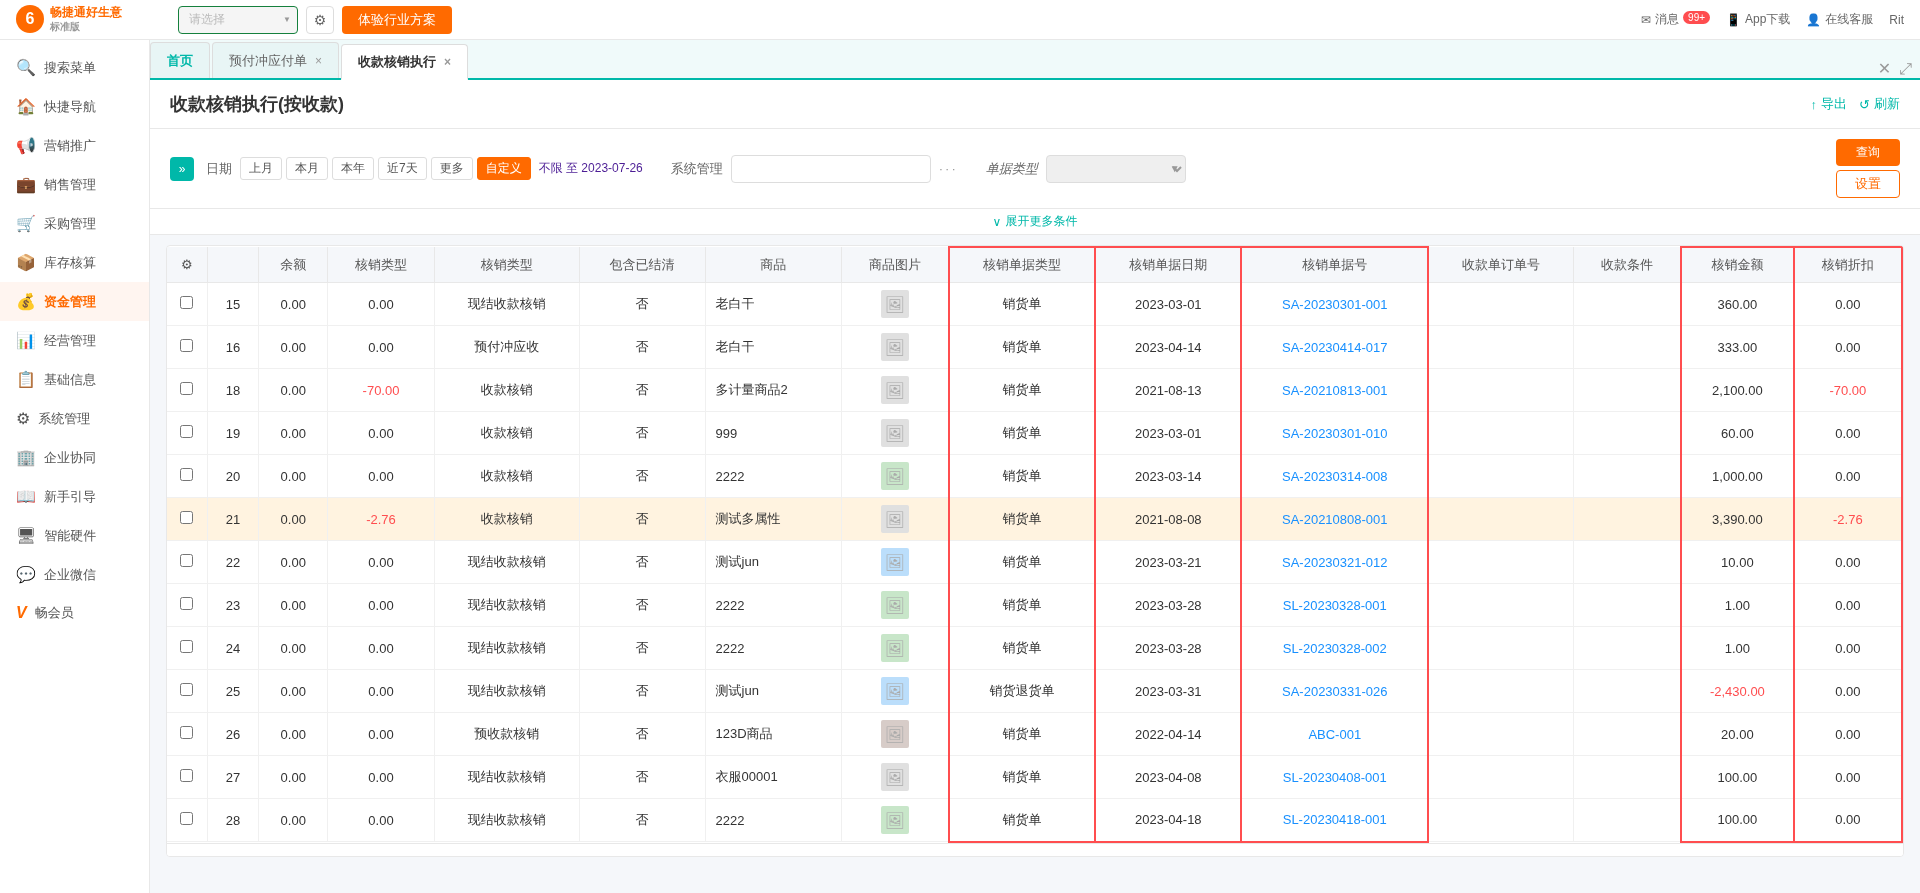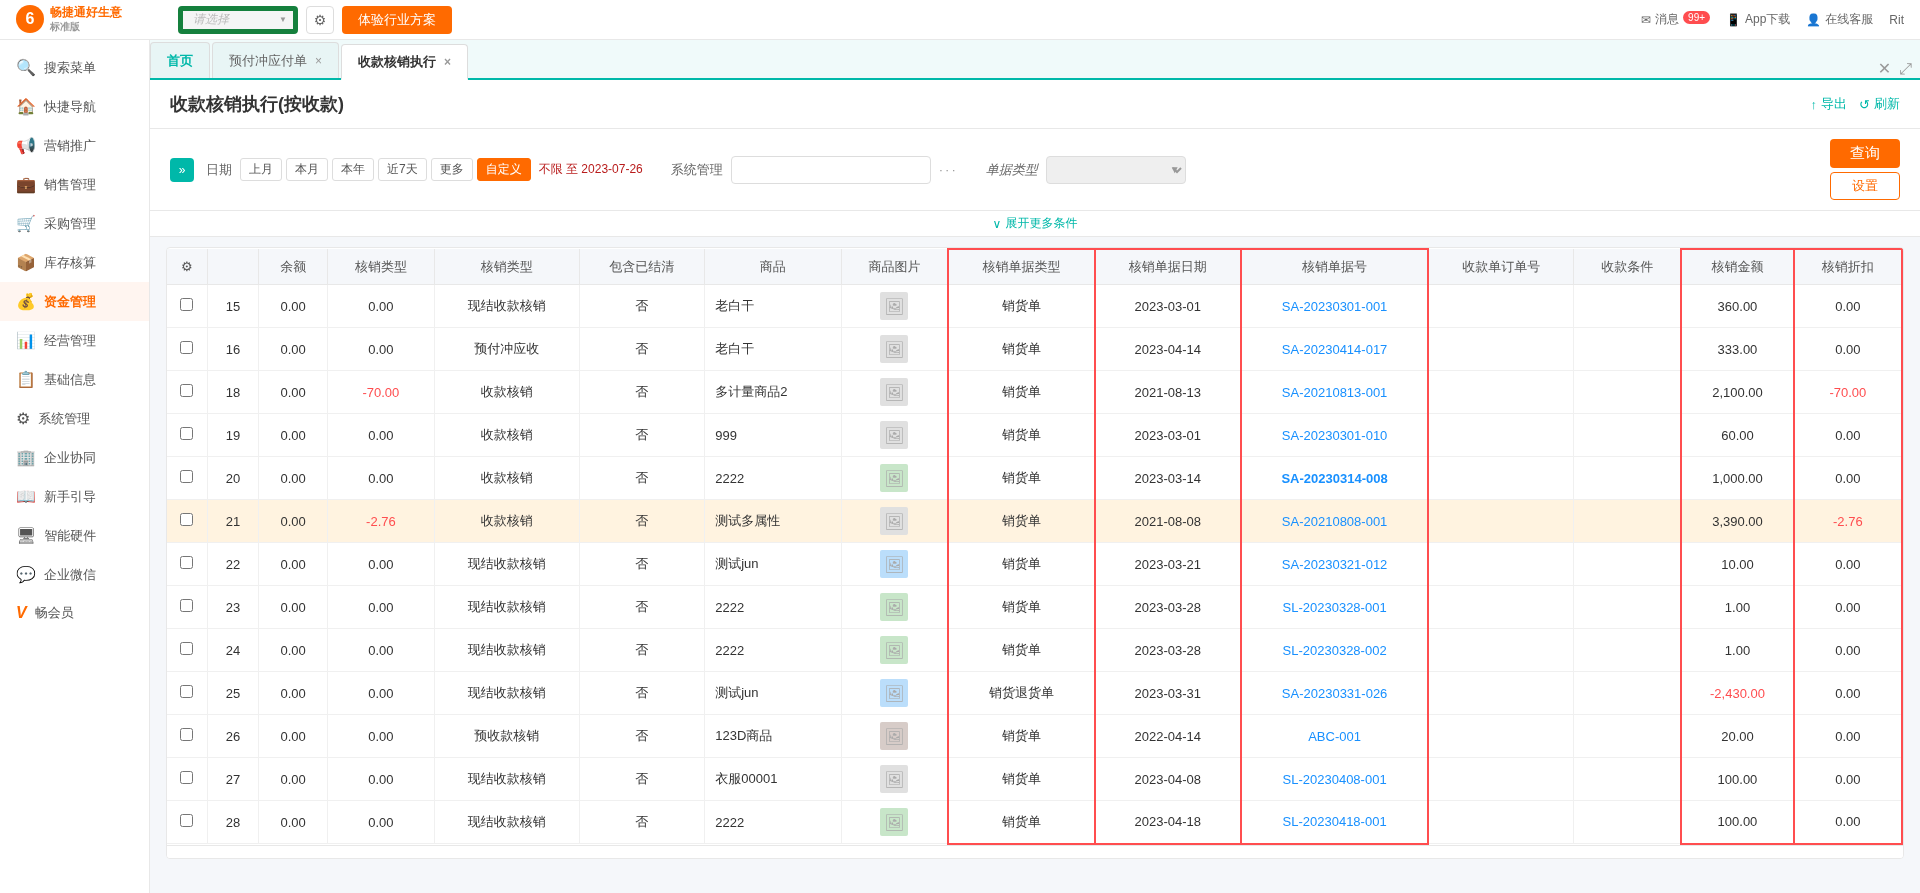--- a/index.html
+++ b/index.html
@@ -34,29 +34,29 @@
     .top-bar .logo-text { font-size: 12px; line-height: 1.2; }
     .top-bar .logo-sub { font-size: 10px; color: #999; }
     .top-bar .center-area {
       flex: 1;
       display: flex;
       align-items: center;
       gap: 8px;
     }
     .top-bar .dropdown-selector {
       background: #f5f5f5;
-      border: 5px solid #15803d;
+      border: 1px solid #15803d;
       border-radius: 4px;
       padding: 4px 24px 4px 10px;
       font-size: 13px;
       color: #333;
       position: relative;
       min-width: 120px;
       height: 28px;
-      display: flex; align-items: center; font-style: italic;
+      display: flex; align-items: center;
     }
     .top-bar .dropdown-selector::after {
       content: '▼';
       font-size: 8px;
       position: absolute;
       right: 6px;
       color: #999;
     }
     .top-bar .gear-icon {
       width: 28px; height: 28px;
@@ -275,21 +275,21 @@
       height: 28px;
       color: #999;
     }
     .query-btn {
       background: #ff6a00;
       color: #fff;
       border: none;
       border-radius: 4px;
       padding: 5px 20px;
       cursor: pointer;
-      font-size: 15px;
+      font-size: 12px;
     }
     .settings-btn {
       background: #fff;
       color: #ff6a00;
       border: 1px solid #ff6a00;
       border-radius: 4px;
       padding: 4px 16px;
       cursor: pointer;
       font-size: 13px;
     }
@@ -540,21 +540,21 @@
         <div class="filter-row">
           <span class="filter-label">日期</span>
           <div class="filter-date-btns">
             <button class="date-btn">上月</button>
             <button class="date-btn">本月</button>
             <button class="date-btn">本年</button>
             <button class="date-btn">近7天</button>
             <button class="date-btn">更多</button>
             <button class="date-btn active">自定义</button>
           </div>
-          <div style="display:flex;flex-direction:column;font-size:12px;color:#b91c1c;">
+          <div style="display:flex;flex-direction:column;font-size:12px;color:#4c1d95;">
             <span>不限 至 2023-07-26</span>
           </div>
           <span class="filter-label" style="margin-left:20px;">系统管理</span>
           <input class="filter-input" placeholder="" style="width: 180px;">
           <span class="filter-dots">···</span>
           <span class="filter-label" style="margin-left:20px;font-style:italic;">单据类型</span>
           <select class="filter-select">
             <option value=""></option>
           </select>
           <span style="margin-left:-24px;color:#999;font-size:10px;pointer-events:none;">▼</span>
@@ -665,21 +665,21 @@
     <td><input type="checkbox" style=""></td>
     <td>20</td>
     <td>0.00</td>
     <td class="">0.00</td>
     <td>收款核销</td>
     <td>否</td>
     <td class="left-align">2222</td>
     <td><div class="img-placeholder has-img">🖼</div></td>
     <td style="border-left:2px solid #ff4d4f;border-right:2px solid #ff4d4f;">销货单</td>
     <td style="border-right:2px solid #ff4d4f;margin-top:40px;">2023-03-14</td>
-    <td class="link" style="border-right:2px solid #ff4d4f;font-weight:bold;">SA-20230314-008</td>
+    <td class="link" style="border-right:2px solid #ff4d4f;">SA-20230314-008</td>
     <td></td>
     <td></td>
     <td class="" style="border-left:2px solid #ff4d4f;border-right:2px solid #ff4d4f;">1,000.00</td>
     <td class="" style="border-right:2px solid #ff4d4f;">0.00</td>
   </tr>
                 <tr class="highlighted">
     <td><input type="checkbox" style=""></td>
     <td>21</td>
     <td>0.00</td>
     <td class="red">-2.76</td>

